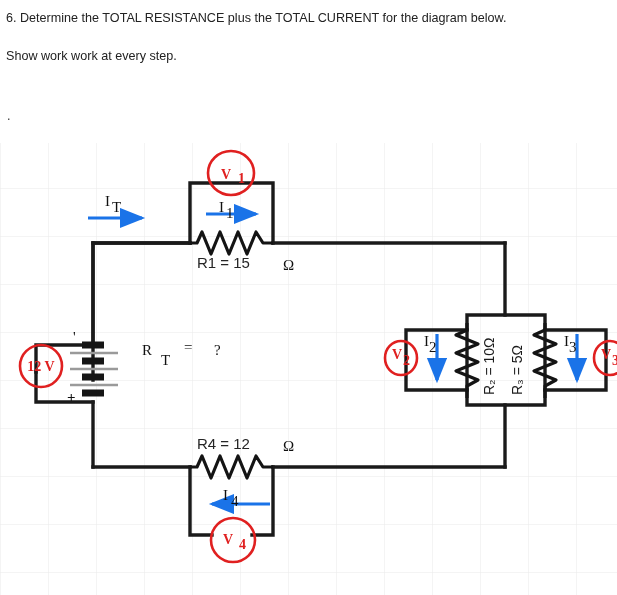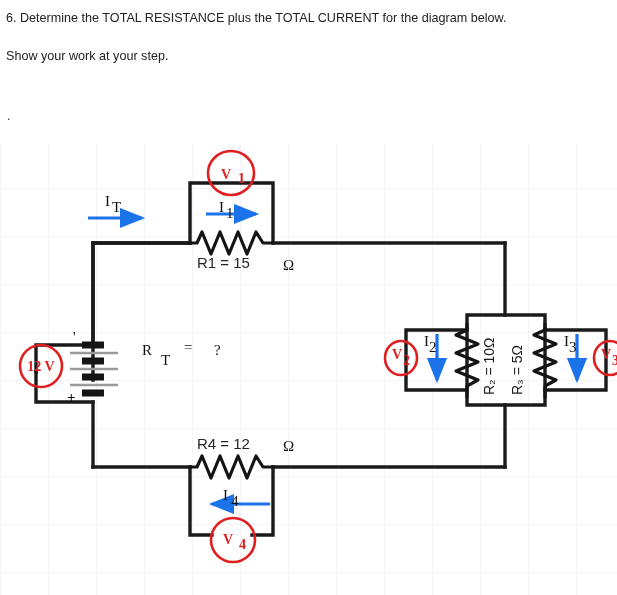--- a/index.html
+++ b/index.html
@@ -71,21 +71,21 @@
     fill: #1b1b1b;
   }
 </style>
 </head>
 <body>
 
 <div id="page">
 
   <div class="question-block">
     <div class="q-line l1">6. Determine the TOTAL RESISTANCE plus the TOTAL CURRENT for the diagram below.</div>
-    <div class="q-line l2">Show your work at your step.</div>
+    <div class="q-line l2">Show work work at every step.</div>
     <div class="q-dot">.</div>
   </div>
 
   <div id="diagram-wrap">
     <svg class="circuit" viewBox="0 0 617 455" xmlns="http://www.w3.org/2000/svg">
 
       <defs>
         <pattern id="gridpat" width="48" height="48" patternUnits="userSpaceOnUse">
           <path d="M 48 0 L 0 0 0 48" fill="none" stroke="#e9e9e9" stroke-width="1"></path>
         </pattern>

